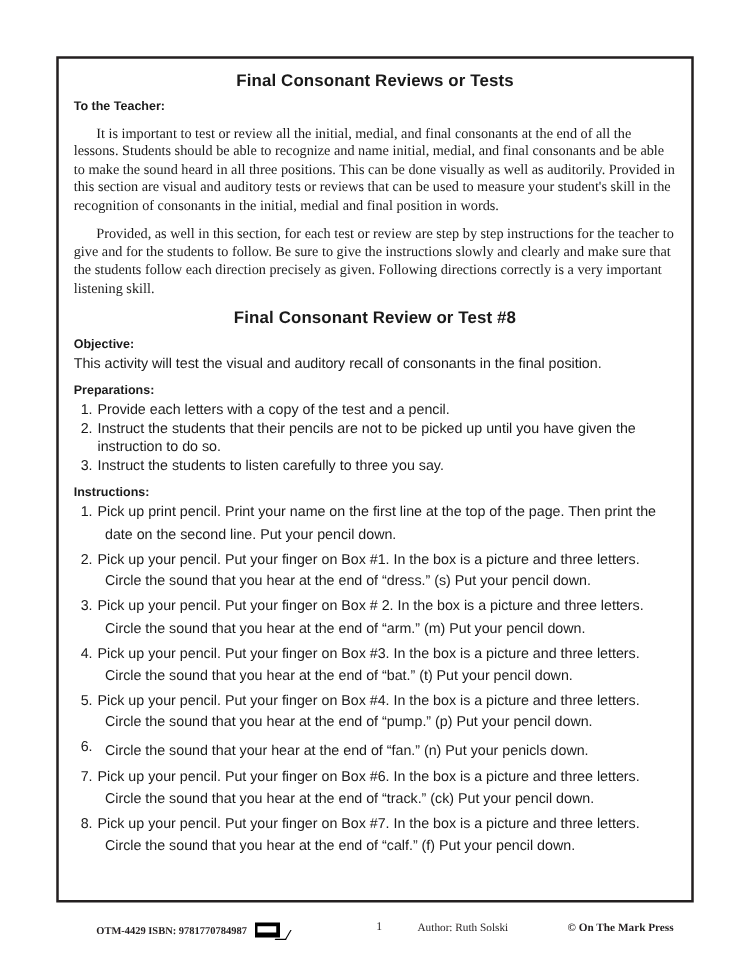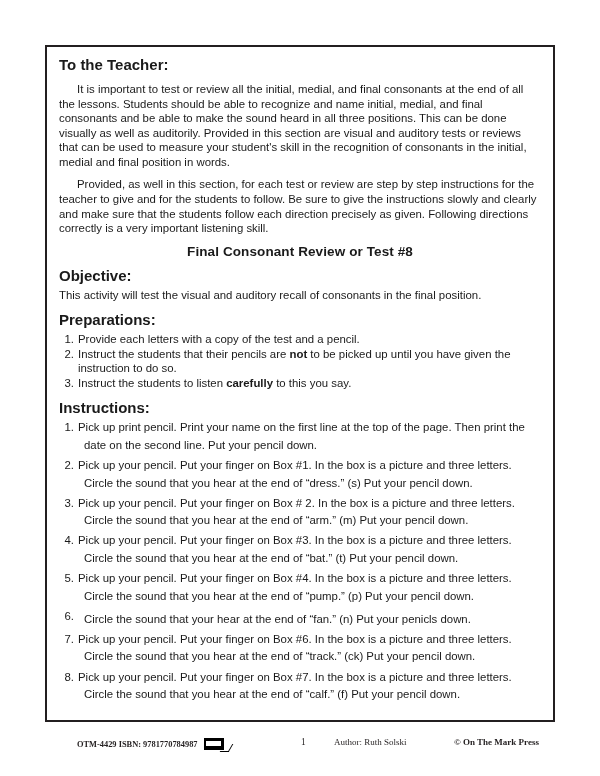--- a/index.html
+++ b/index.html
@@ -34,37 +34,38 @@
   }
   .doc-title {
     text-align: center;
     font-size: 13.5px;
     font-weight: bold;
     letter-spacing: 0.1px;
     margin: 2px 0 6px 0;
     line-height: 1.2;
   }
   .section-heading {
-    font-size: 15px;
+    font-size: 10px;
     font-weight: bold;
     margin: 0 0 2px 0;
     line-height: 1.35;
   }
   .section-heading.spaced {
     margin-top: 7px;
   }
   p.body-text {
     font-size: 11.4px;
     line-height: 1.275;
     margin: 0 0 8px 0;
     text-align: left;
   }
   p.body-text.indent {
     text-indent: 18px;
     margin-top: 7px;
+    font-family: Liberation Serif, serif;
   }
   p.body-text.tight {
     margin-bottom: 4px;
   }
   .list {
     margin: 0;
     padding: 0;
     list-style: none;
   }
   .list-item {
@@ -158,29 +159,30 @@
     font-size: 9px;
   }
   .footer .publisher {
     position: absolute;
     left: 408px;
     top: 2px;
     font-weight: bold;
     white-space: nowrap;
     font-size: 9px;
   }
-  b.bold { font-weight: bold; }
+  b.bold { font-weight: normal; }
 </style>
 </head>
 <body>
 
 <div class="page">
 
   <div class="worksheet-frame">
 
+    <h1 class="doc-title">Final Consonant Reviews or Tests</h1>
 
     <div class="section-heading">To the Teacher:</div>
 
     <p class="body-text indent">It is important to test or review all the initial, medial, and final consonants at the end of all the lessons. Students should be able to recognize and name initial, medial, and final consonants and be able to make the sound heard in all three positions. This can be done visually as well as auditorily. Provided in this section are visual and auditory tests or reviews that can be used to measure your student's skill in the recognition of consonants in the initial, medial and final position in words.</p>
 
     <p class="body-text indent">Provided, as well in this section, for each test or review are step by step instructions for the teacher to give and for the students to follow. Be sure to give the instructions slowly and clearly and make sure that the students follow each direction precisely as given. Following directions correctly is a very important listening skill.</p>
 
     <h2 class="doc-title">Final Consonant Review or Test #8</h2>
 
     <div class="section-heading">Objective:</div>
@@ -191,21 +193,21 @@
         <li class="list-item">
           <span class="num">1.</span>
           <span class="txt"><span>Provide each letters with a copy of the test and a pencil.</span></span>
         </li>
         <li class="list-item">
           <span class="num">2.</span>
           <span class="txt"><span>Instruct the students that their pencils are </span><b class="bold">not</b><span> to be picked up until you have given the instruction to do so.</span></span>
         </li>
         <li class="list-item">
           <span class="num">3.</span>
-          <span class="txt"><span>Instruct the students to listen </span><b class="bold">carefully</b><span> to this you say.</span></span>
+          <span class="txt"><span>Instruct the students to listen </span><b class="bold">carefully</b><span> to three you say.</span></span>
         </li>
       </ol>
 
     <div class="section-heading spaced">Instructions:</div>
     <ol class="list instructions" id="instructions-list">
         <li class="list-item">
           <span class="num">1.</span>
           <span class="txt"><span>Pick up print pencil. Print your name on the first line at the top of the page. Then print the</span><span class="cont">date on the second line. Put your pencil down.</span></span>
         </li>
         <li class="list-item">

